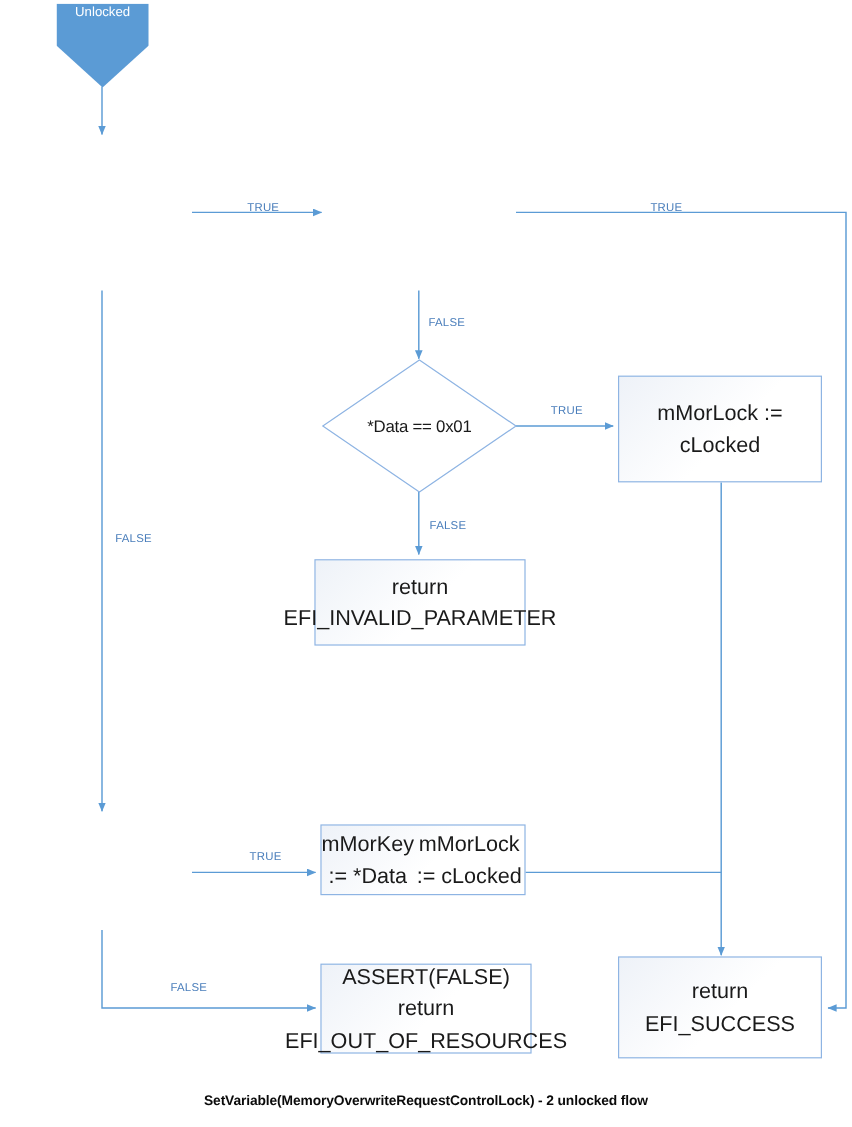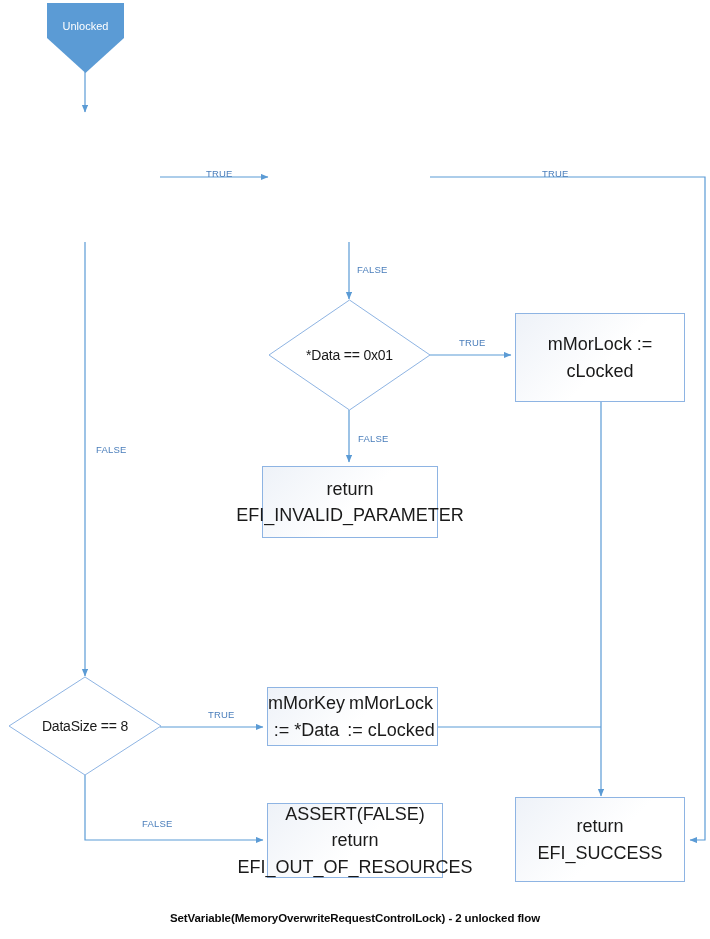--- a/index.html
+++ b/index.html
@@ -35,21 +35,21 @@
     justify-content: center;
     text-align: center;
   }
 
   .pentagon {
     background: #5B9BD5;
     color: #ffffff;
     font-size: 11px;
     clip-path: polygon(0% 0%, 100% 0%, 100% 50%, 50% 100%, 0% 50%);
     align-items: flex-start;
-    padding-top: 17px;
+    padding-top: 1px;
   }
 
   .diamond-wrap {
     position: absolute;
   }
   .diamond-shape {
     position: absolute;
     left: 0;
     top: 0;
     width: 100%;
@@ -141,26 +141,20 @@
 
 
 
   <div class="diamond-wrap" style="left:268px; top:299px; width:163px; height:112px;">
     <svg class="diamond-shape" viewBox="0 0 163 112" preserveAspectRatio="none">
       <polygon points="81.5,1 162,56 81.5,111 1,56" fill="url(#dg1)" stroke="#8EB4E3" stroke-width="1"></polygon>
     </svg>
     <div class="diamond-label">*Data == 0x01</div>
   </div>
 
-  <div class="diamond-wrap" style="left:8px; top:676px; width:154px; height:100px;">
-    <svg class="diamond-shape" viewBox="0 0 154 100" preserveAspectRatio="none">
-      <polygon points="77,1 153,50 77,99 1,50" fill="url(#dg1)" stroke="#8EB4E3" stroke-width="1"></polygon>
-    </svg>
-    <div class="diamond-label">DataSize == 8</div>
-  </div>
 
   <div class="node procbox" style="left:515px; top:313px; width:170px; height:89px;">
     <span>mMorLock := cLocked</span>
   </div>
 
   <div class="node procbox" style="left:262px; top:466px; width:176px; height:72px; flex-direction:column;">
     <span>return</span>
     <span>EFI_INVALID_PARAMETER</span>
   </div>
 

